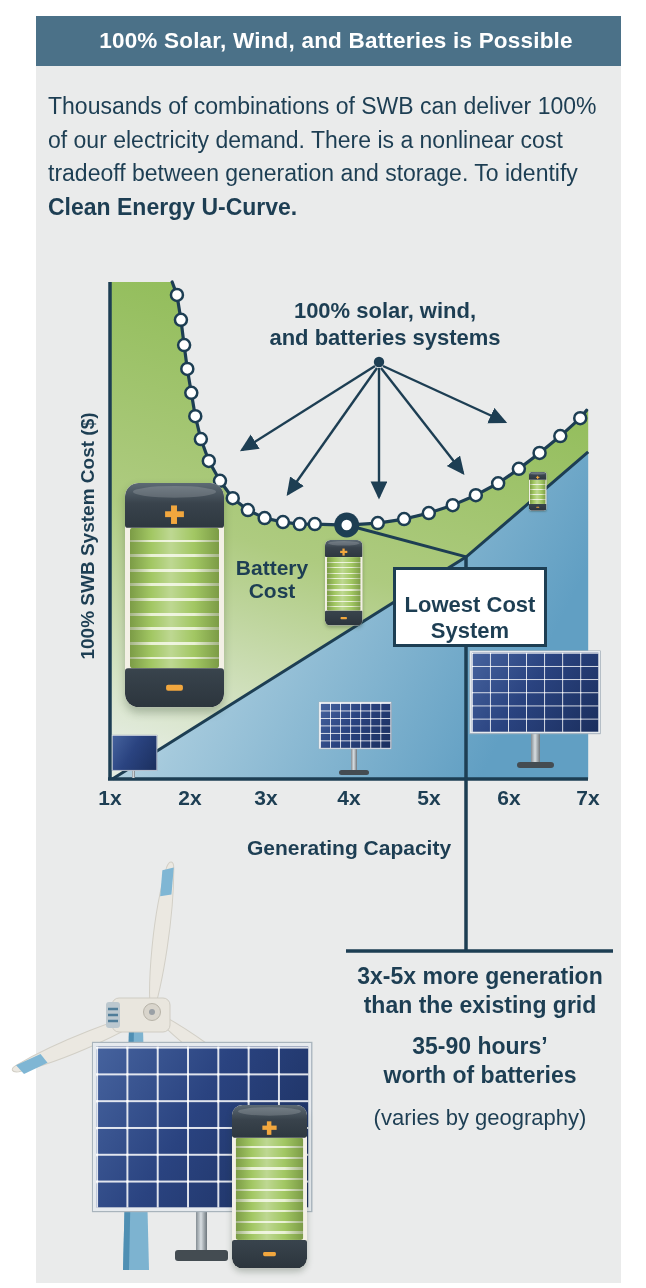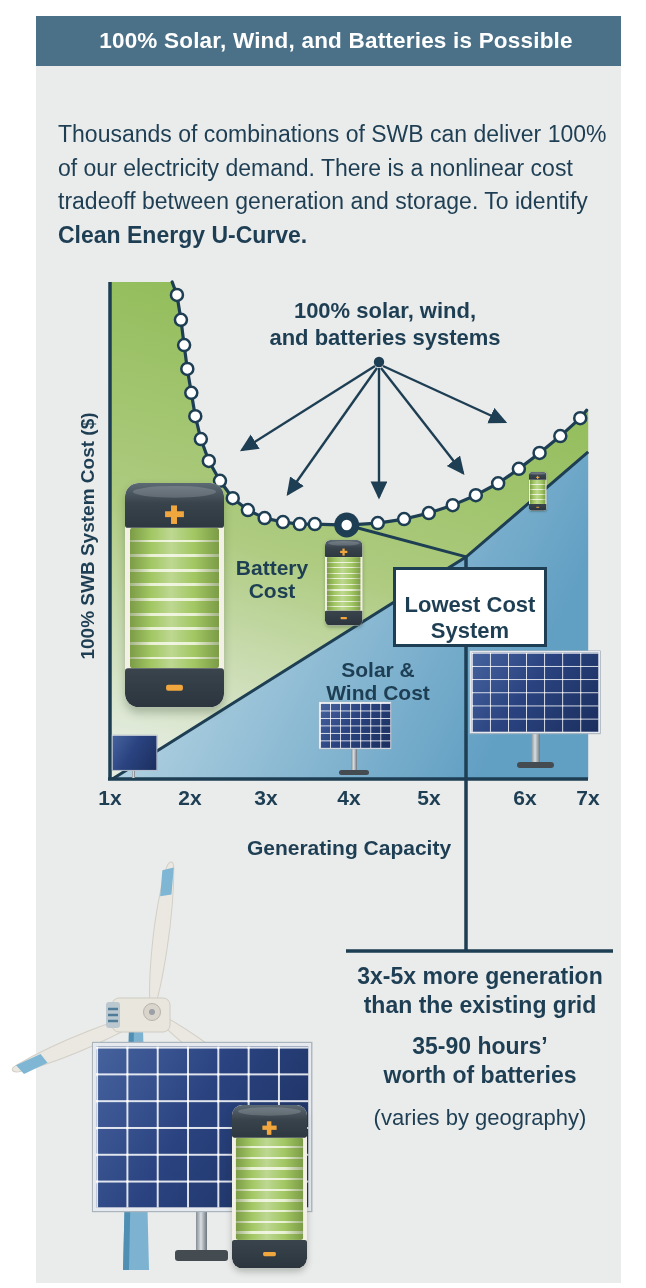--- a/index.html
+++ b/index.html
@@ -2,22 +2,22 @@
 <html><head>
 <meta charset="utf-8">
 <style>
   html,body{margin:0;padding:0;background:#fff;}
   .page{position:relative;width:621px;height:1288px;background:#ffffff;
         font-family:"Liberation Sans", sans-serif;overflow:hidden;}
   .card{position:absolute;left:36px;top:16px;width:600px;height:1267px;background:#eaebeb;}
   .header{position:absolute;left:36px;top:16px;width:600px;height:50px;background:#4b7188;
           color:#ffffff;display:flex;align-items:center;justify-content:center;
           font-weight:bold;font-size:22.5px;letter-spacing:.2px;z-index:5;}
-  .intro{position:absolute;left:58px;top:90px;width:540px;color:#1d3e53;
-         font-size:23px;line-height:33.5px;z-index:5;margin-top:28px;}
+  .intro{position:absolute;left:48px;top:90px;width:540px;color:#1d3e53;
+         font-size:23px;line-height:33.5px;z-index:5;}
   .intro div{white-space:nowrap;}
   .intro .bold{font-weight:bold;}
 
   #chart-svg{position:absolute;left:0;top:0;z-index:1;}
 
   .txt{position:absolute;color:#1d3e53;white-space:nowrap;z-index:6;}
   .center{transform:translateX(-50%);text-align:center;}
   .ylabel{left:88px;top:536px;transform:translate(-50%,-50%) rotate(-90deg);
           font-weight:bold;font-size:19px;}
   .ann{left:385px;top:297px;font-weight:bold;font-size:22px;line-height:27px;}
@@ -162,38 +162,34 @@
   <div class="txt ann center">
     <div>100% solar, wind,</div>
     <div>and batteries systems</div>
   </div>
 
   <div class="txt area-label center" style="left:272px;top:556px;">
     <div>Battery</div>
     <div>Cost</div>
   </div>
 
-  <div class="txt area-label center" style="left:378px;top:658px;">
-    <div>Solar &amp;</div>
-    <div>Wind Cost</div>
-  </div>
 
   <div class="lc-box">
     <div>
       <div>Lowest Cost</div>
       <div>System</div>
     </div>
   </div>
 
   <span class="txt tick center" style="left:110px;">1x</span>
   <span class="txt tick center" style="left:190px;">2x</span>
   <span class="txt tick center" style="left:266px;">3x</span>
   <span class="txt tick center" style="left:349px;">4x</span>
   <span class="txt tick center" style="left:429px;">5x</span>
-  <span class="txt tick center" style="left:509px;margin-left:16px;">6x</span>
+  <span class="txt tick center" style="left:509px;">6x</span>
   <span class="txt tick center" style="left:588px;">7x</span>
   <div class="txt axis-label center">Generating Capacity</div>
 
   <div class="battery" style="left:125px;top:483px;transform:scale(0.99,0.975);">
     <div class="bat">
         <div class="bat-top">
           <div class="bat-plus"></div>
         </div>
     <div class="bat-body"></div>
         <div class="bat-bot">

